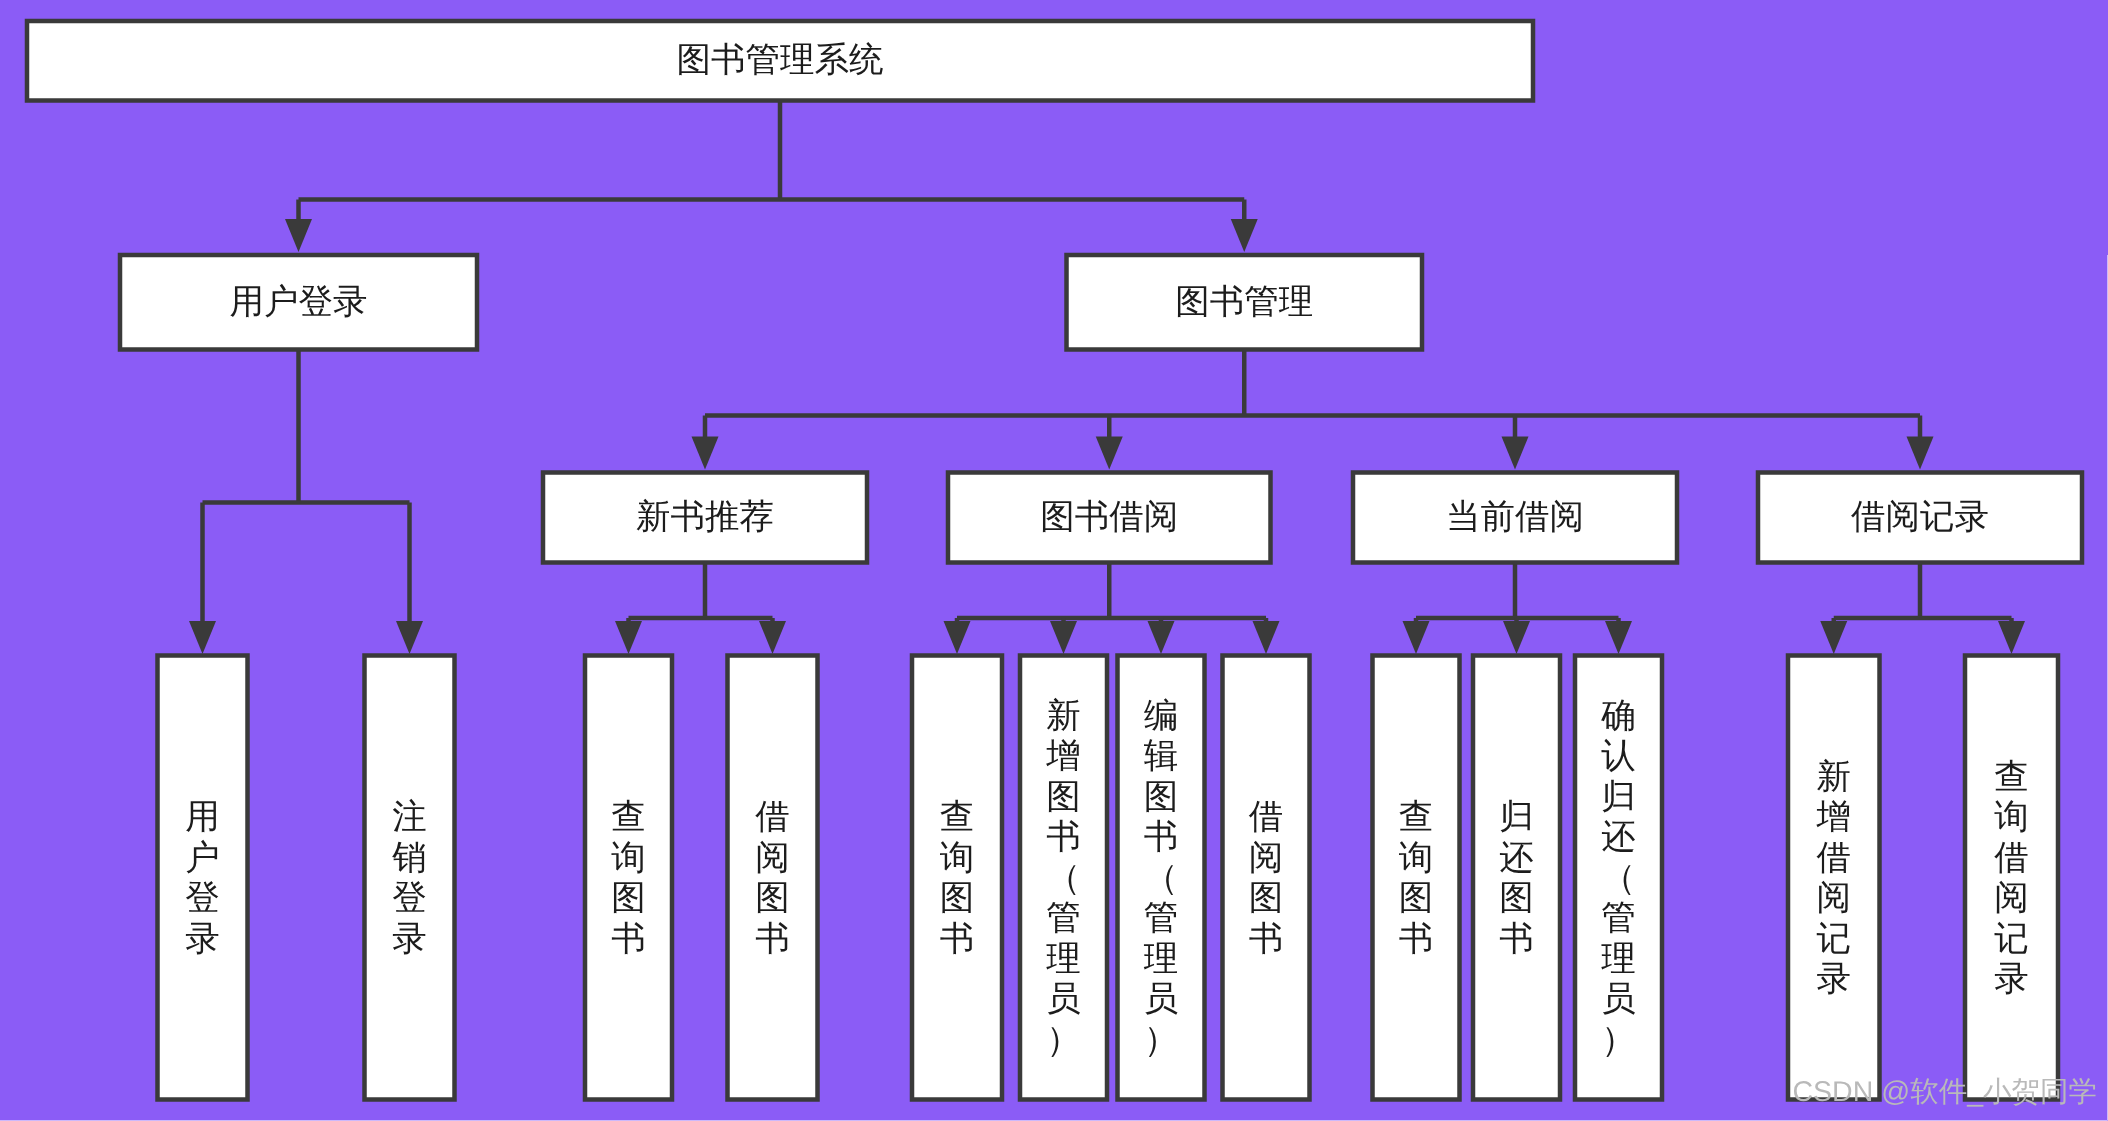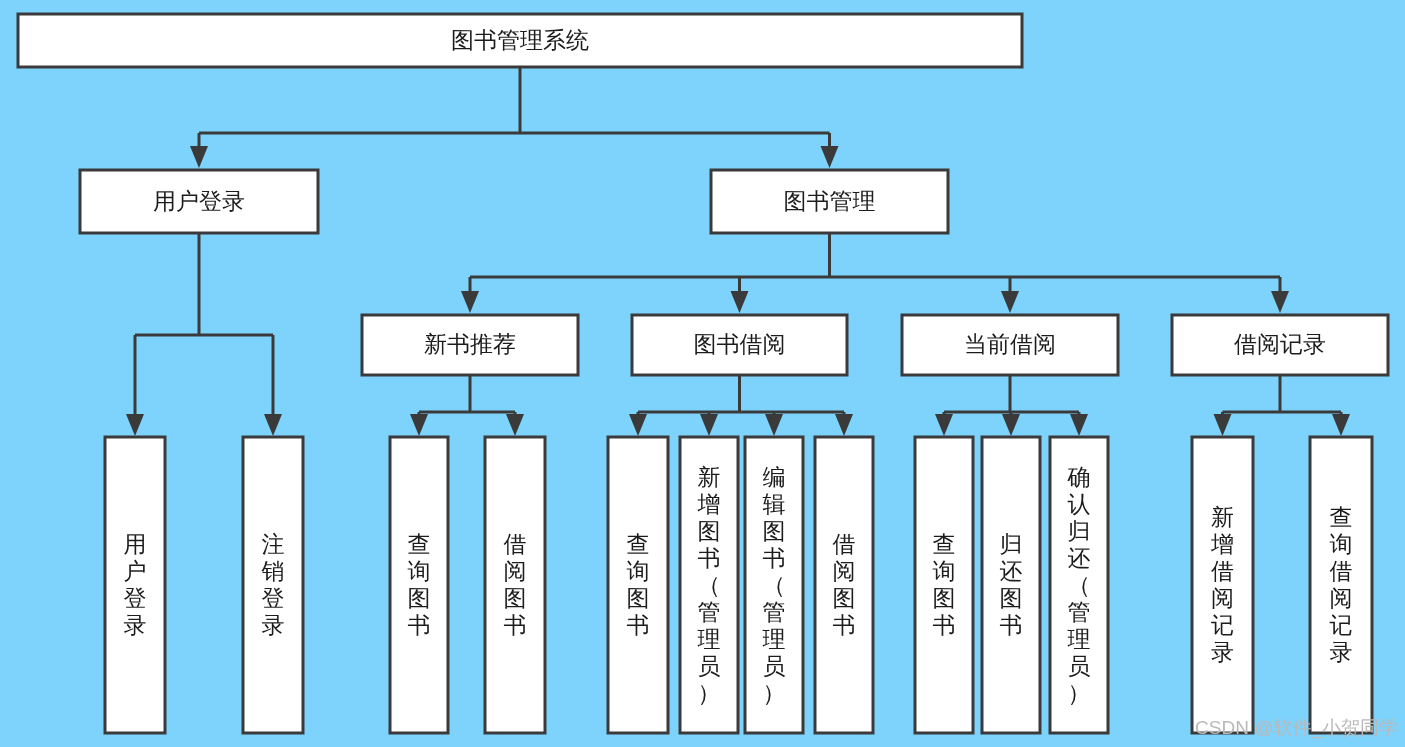--- a/index.html
+++ b/index.html
@@ -7,21 +7,21 @@
     padding: 0;
     background: #ffffff;
   }
   body {
     font-family: "Liberation Sans", "DejaVu Sans", sans-serif;
   }
   #diagram-root {
     position: relative;
     width: 1405px;
     height: 747px;
-    background: #7dd3fc;
+    background: #8b5cf6;
     overflow: hidden;
   }
   svg.diagram-canvas {
     position: absolute;
     top: 0;
     left: 0;
     width: 1405px;
     height: 747px;
   }
   .node-box {

